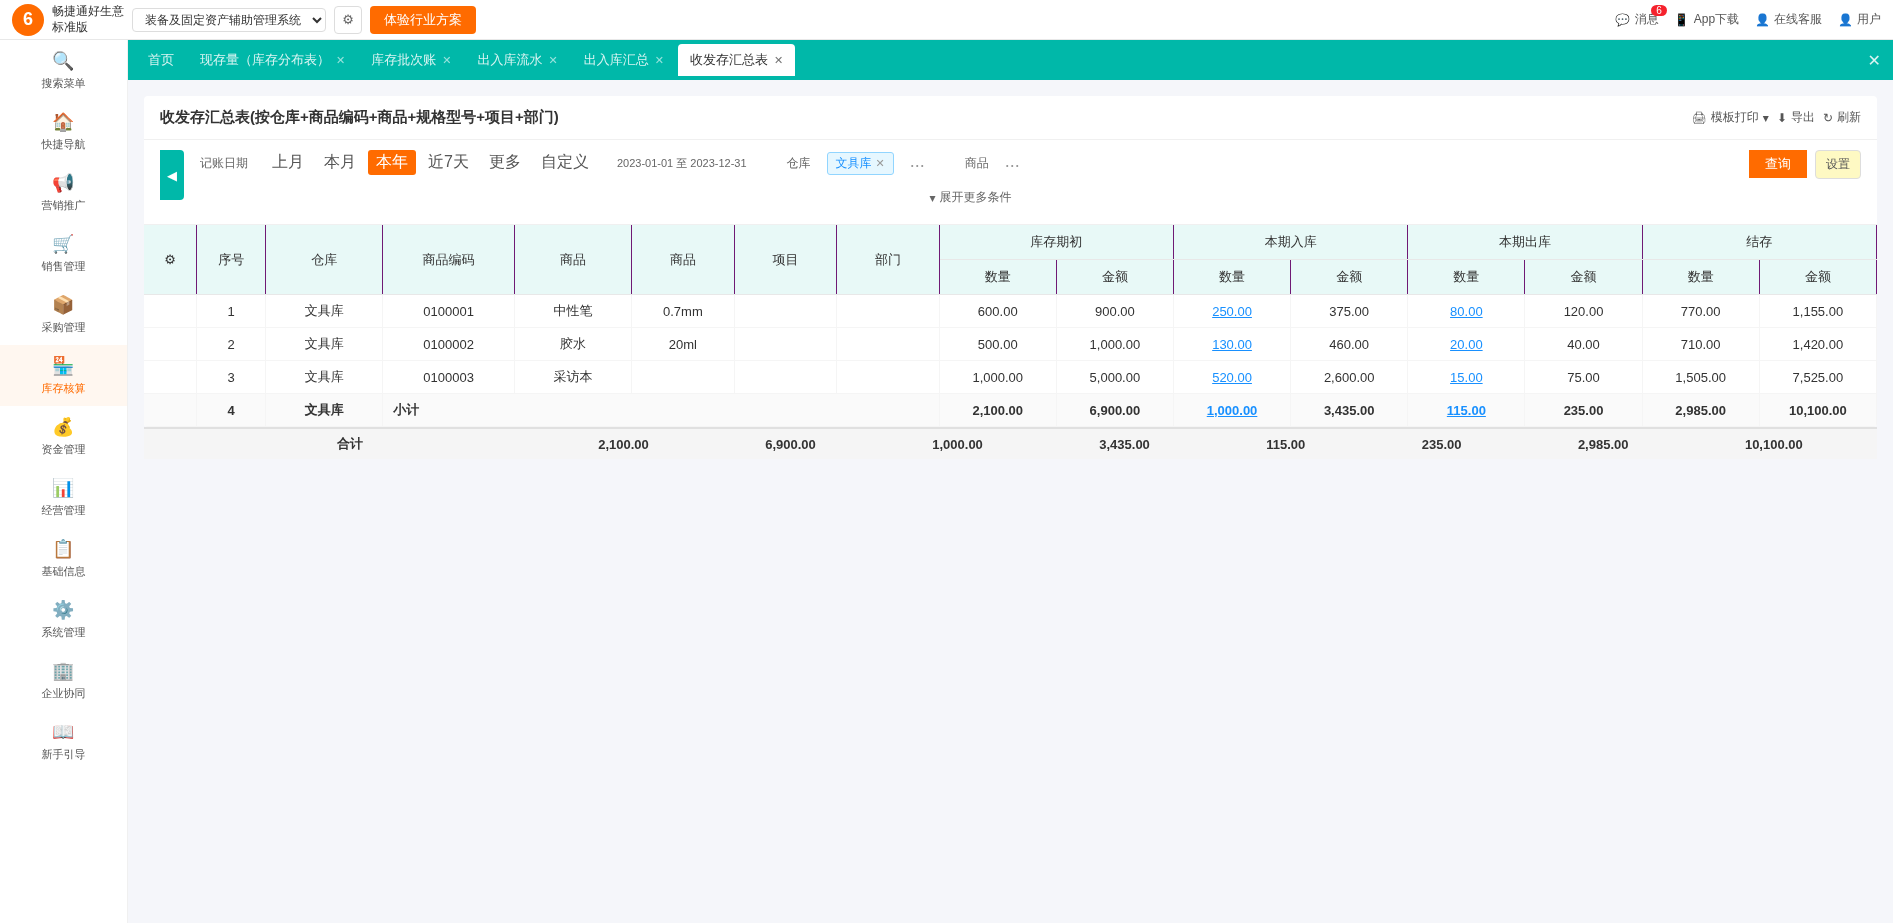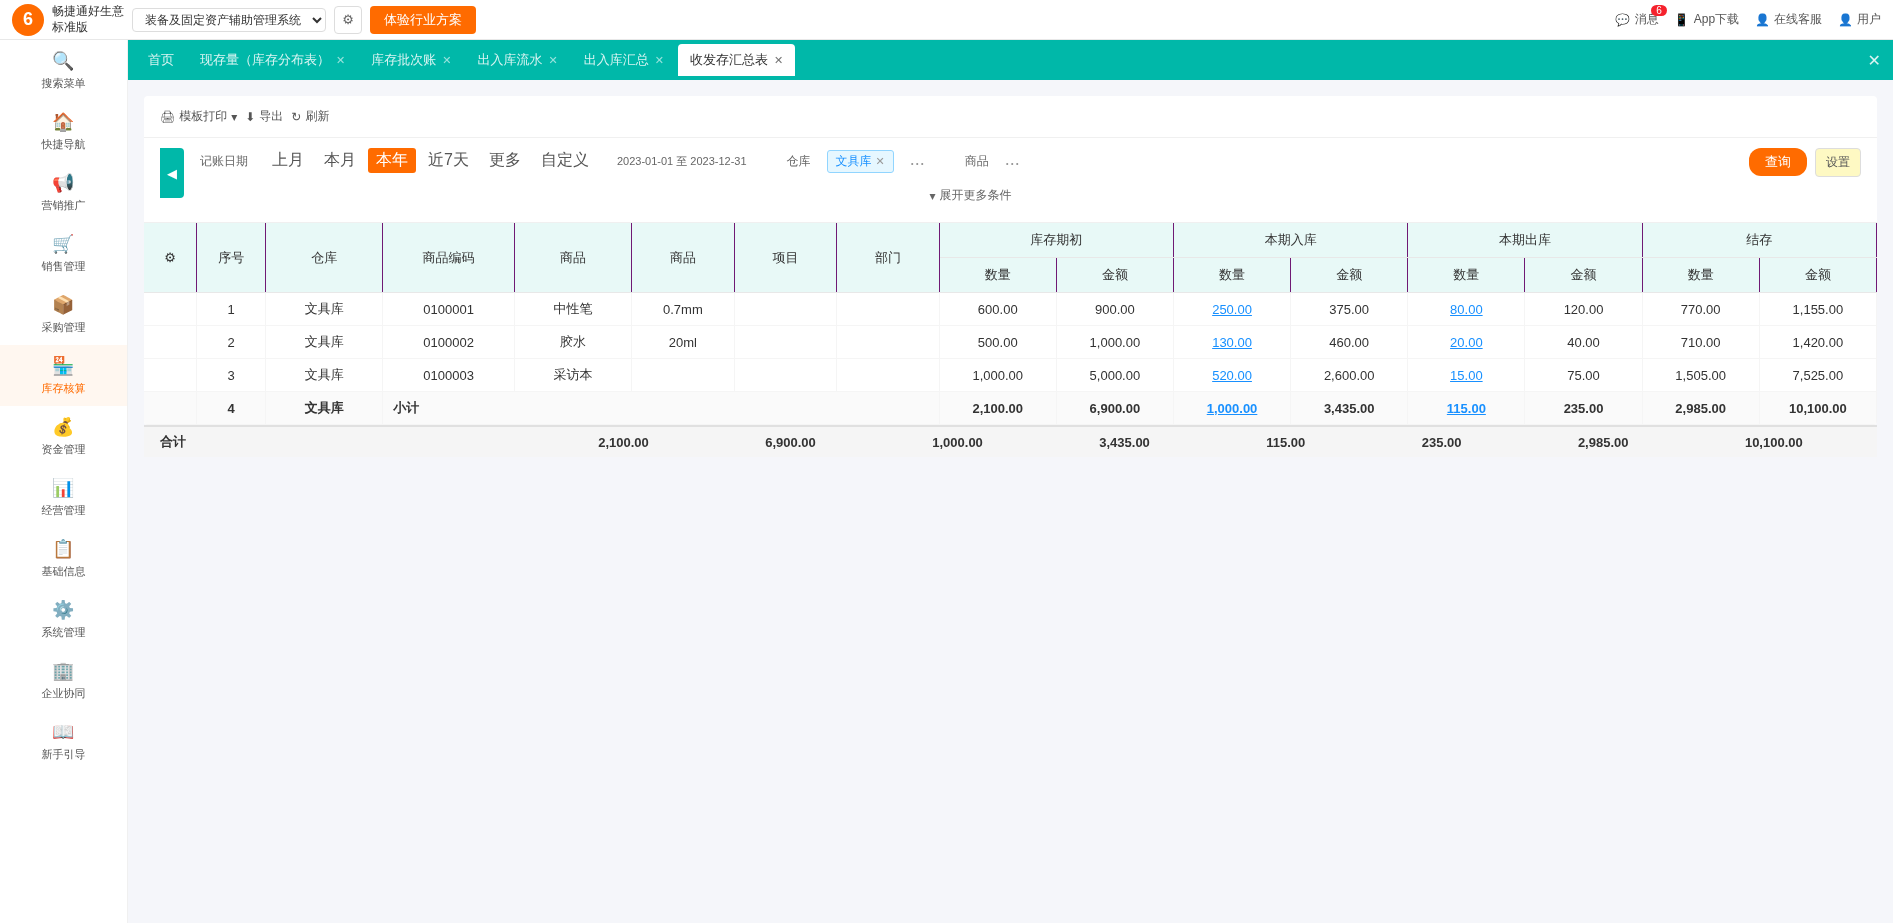--- a/index.html
+++ b/index.html
@@ -47,21 +47,21 @@
     .date-btns { display: flex; gap: 4px; align-items: center; }
     .date-btn { padding: 2px 8px; border: none; background: none; cursor: pointer; font-size: 16px; color: #555; border-radius: 3px; }
     .date-btn.active { background: #ff6b00; color: #fff; border-radius: 3px; }
     .warehouse-tag { background: #e6f7ff; border: 1px solid #91d5ff; border-radius: 3px; padding: 2px 8px; font-size: 12px; color: #1890ff; display: flex; align-items: center; gap: 4px; }
     .tag-close { cursor: pointer; color: #999; font-size: 11px; }
     .more-btn { color: #999; cursor: pointer; font-size: 18px; }
     .expand-btn { display: flex; align-items: center; gap: 4px; color: #666; cursor: pointer; font-size: 12px; border: none; background: none; margin: 8px auto; }
 
     
     .filter-right { display: flex; gap: 8px; align-items: flex-start; }
-    .query-btn { background: #ff6b00; color: #fff; border: none; padding: 5px 16px; border-radius: 12px; cursor: pointer; font-size: 13px; }
+    .query-btn { background: #ff6b00; color: #fff; border: none; padding: 5px 16px; border-radius: 0; cursor: pointer; font-size: 13px; }
     .settings-small-btn { border: 1px solid #ddd; background: #fef9c3; padding: 5px 10px; border-radius: 4px; cursor: pointer; font-size: 12px; color: #555; }
 
     
     .table-container { background: #fff; border-radius: 0 0 4px 4px; overflow: hidden; }
     table { width: 100%; border-collapse: collapse; font-size: 13px; }
     thead { background: #e8f9f7; }
     th { padding: 8px 10px; text-align: center; color: #333; font-weight: 500; border-bottom: 1px solid #e8e8e8; border-right: 1px solid #701a75; white-space: nowrap; }
     td { padding: 7px 10px; text-align: center; border-bottom: 1px solid #f5f5f5; border-right: 1px solid #f5f5f5; color: #333; white-space: nowrap; }
     .subtotal-row td { font-weight: bold; background: #fafafa; }
     .link-text { color: #1890ff; text-decoration: underline; cursor: pointer; }
@@ -208,20 +208,21 @@
               <span>收发存汇总表</span>
               <span class="tab-close">✕</span>
             </div>
           </div>
         <div class="tab-bar-close">✕</div>
       </div>
 
       <div class="page-content">
 
         <div class="page-header">
+          <div class="page-title">收发存汇总表(按仓库+商品编码+商品+规格型号+项目+部门)</div>
           <div class="header-actions">
             <button class="action-btn">
               <span>🖨</span>
               <span>模板打印</span>
               <span>▾</span>
             </button>
             <button class="action-btn">
               <span>⬇</span>
               <span>导出</span>
             </button>
@@ -367,21 +368,21 @@
   <td class="link-text">115.00</td>
   <td>235.00</td>
   <td>2,985.00</td>
   <td>10,100.00</td>
 </tr>
               </tbody>
           </table>
         </div>
 
         <div class="bottom-bar">
-          <span style="width:380px;text-align:left;font-family:Liberation Mono, monospace;">合计</span>
+          <span style="width:380px;text-align:center;font-family:Liberation Mono, monospace;">合计</span>
           <span style="flex:1;display:flex;justify-content:space-around;">
             <span>2,100.00</span>
             <span>6,900.00</span>
             <span>1,000.00</span>
             <span>3,435.00</span>
             <span>115.00</span>
             <span>235.00</span>
             <span>2,985.00</span>
             <span>10,100.00</span>
           </span>

